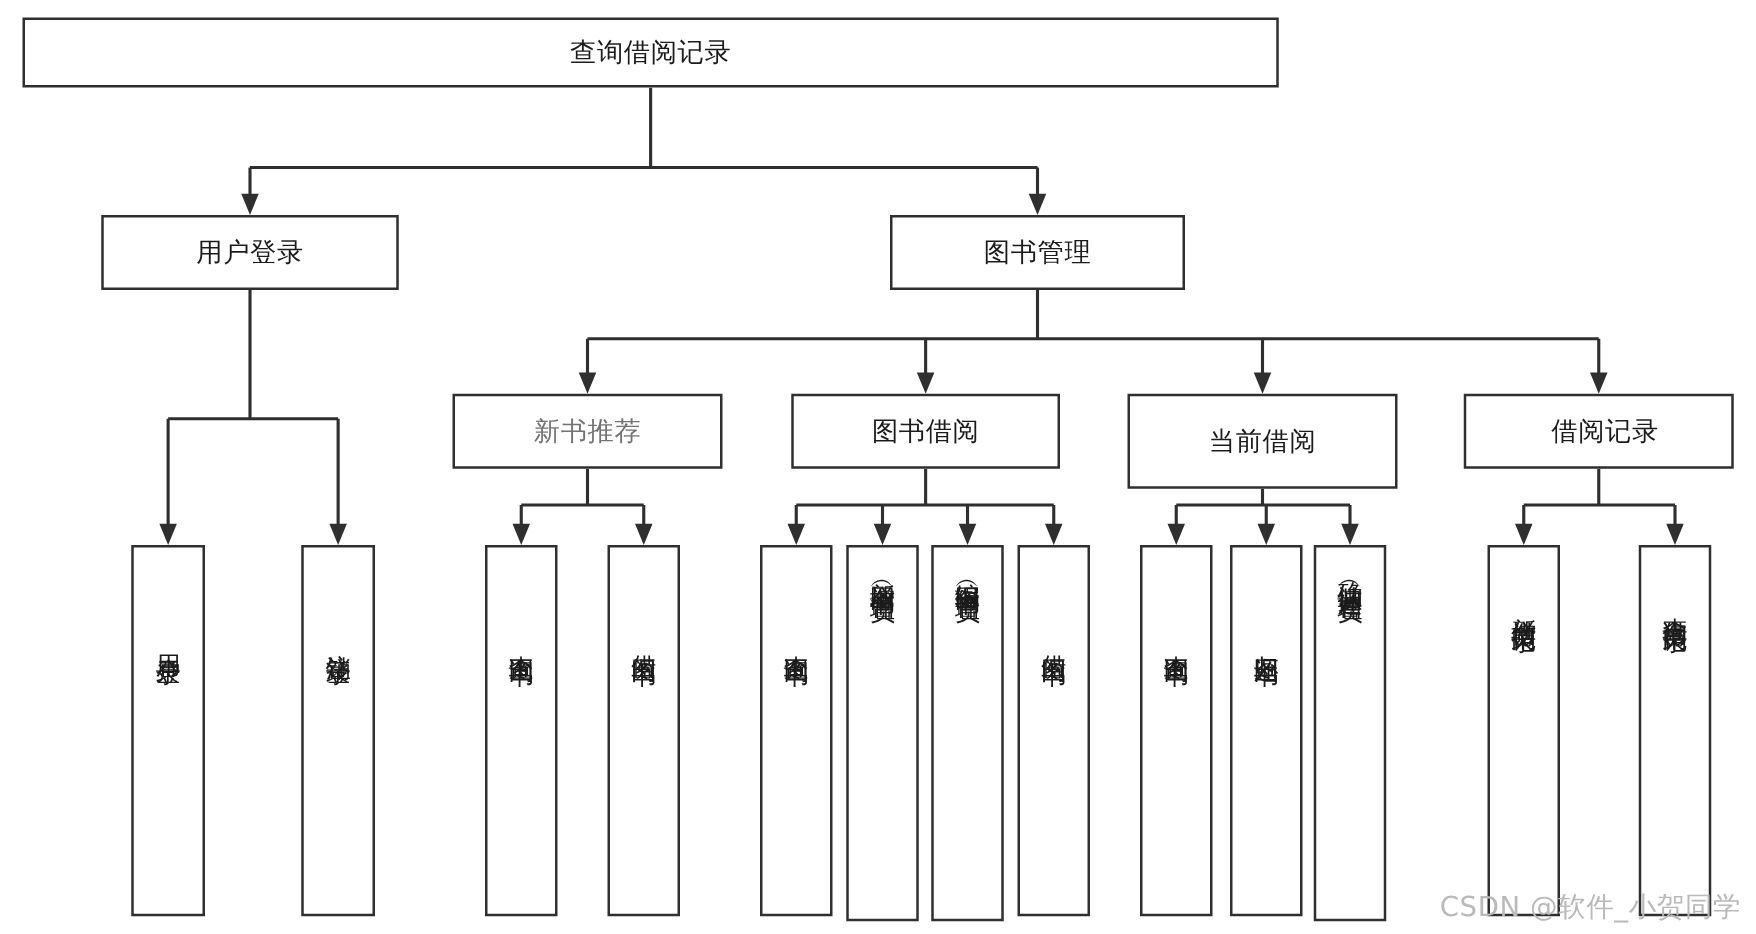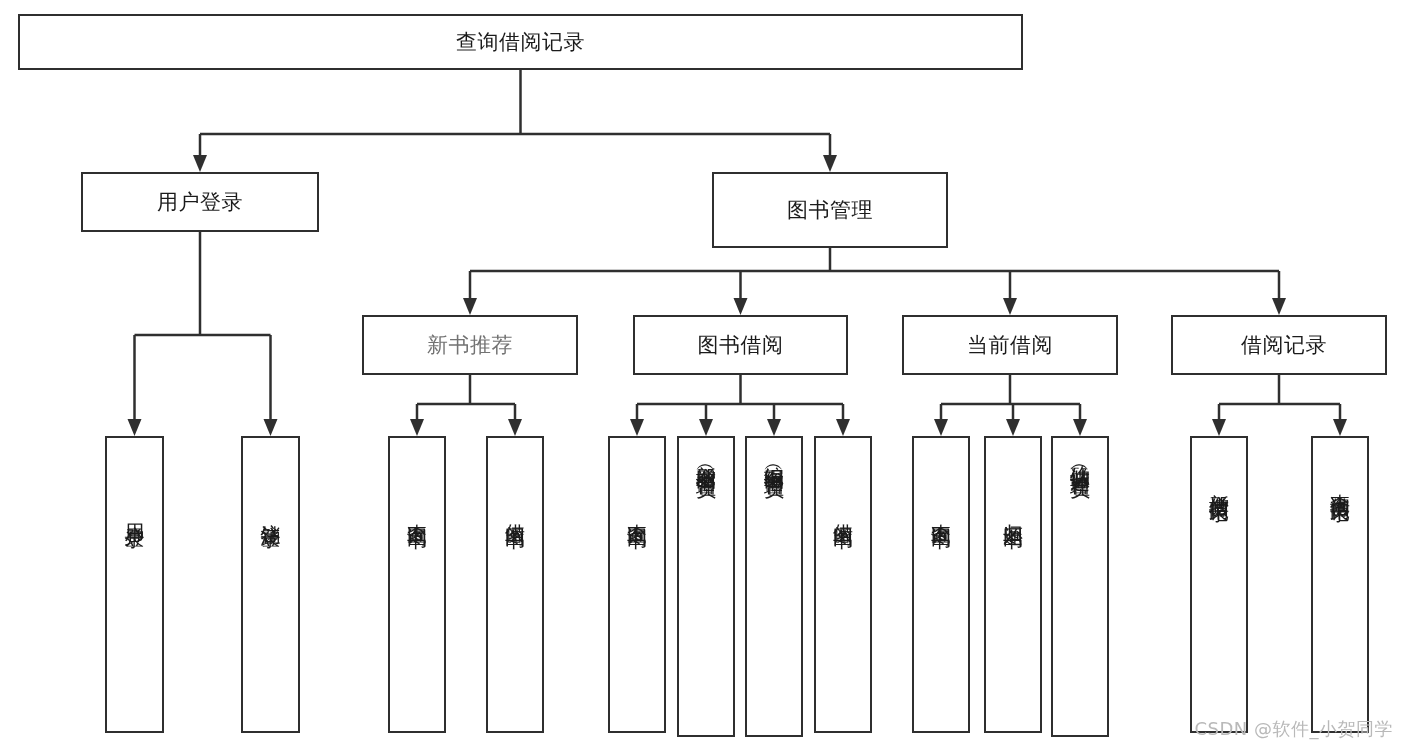--- a/index.html
+++ b/index.html
@@ -65,21 +65,21 @@
     left: 0;
     top: 0;
     width: 1405px;
     height: 747px;
     pointer-events: none;
   }
   .watermark {
     position: absolute;
     right: 12px;
     bottom: 6px;
-    font-size: 18px;
+    font-size: 22px;
     color: #b9b9b9;
     letter-spacing: 0.5px;
     user-select: none;
     white-space: nowrap;
   }
 </style>
 </head>
 <body>
 
 <div id="diagram-root">
@@ -137,30 +137,30 @@
       <line x1="1340" y1="404" x2="1340" y2="420" stroke="#2f2f2f" stroke-width="2.5"></line>
       <polygon points="1333,419 1347,419 1340,436" fill="#2f2f2f"></polygon>
     </svg>
   <div id="node-layer">
       <div class="node-box" style="left: 18px; top: 14px; width: 1005px; height: 56px; border-color: rgb(47, 47, 47); background: rgb(255, 255, 255);">
         <span class="node-label" style="color: rgb(27, 27, 27);">查询借阅记录</span>
       </div>
       <div class="node-box" style="left: 81px; top: 172px; width: 238px; height: 60px; border-color: rgb(47, 47, 47); background: rgb(255, 255, 255);">
         <span class="node-label" style="color: rgb(27, 27, 27);">用户登录</span>
       </div>
-      <div class="node-box" style="left: 712px; top: 172px; width: 236px; height: 76px; border-color: rgb(47, 47, 47); background: rgb(255, 255, 255);">
+      <div class="node-box" style="left: 712px; top: 172px; width: 236px; height: 60px; border-color: rgb(47, 47, 47); background: rgb(255, 255, 255);">
         <span class="node-label" style="color: rgb(27, 27, 27);">图书管理</span>
       </div>
       <div class="node-box" style="left: 362px; top: 315px; width: 216px; height: 60px; border-color: rgb(47, 47, 47); background: rgb(255, 255, 255);">
         <span class="node-label" style="color: #737373;">新书推荐</span>
       </div>
       <div class="node-box" style="left: 633px; top: 315px; width: 215px; height: 60px; border-color: rgb(47, 47, 47); background: rgb(255, 255, 255); justify-content: center;">
         <span class="node-label" style="color: rgb(27, 27, 27);">图书借阅</span>
       </div>
-      <div class="node-box" style="left: 902px; top: 315px; width: 216px; height: 60px; border-color: rgb(47, 47, 47); background: rgb(255, 255, 255);">
+      <div class="node-box" style="left: 902px; top: 315px; width: 216px; height: 76px; border-color: rgb(47, 47, 47); background: rgb(255, 255, 255);">
         <span class="node-label" style="color: rgb(27, 27, 27);">当前借阅</span>
       </div>
       <div class="node-box" style="left: 1171px; top: 315px; width: 216px; height: 60px; border-color: rgb(47, 47, 47); background: rgb(255, 255, 255); padding-left: 10px;">
         <span class="node-label" style="color: rgb(27, 27, 27);">借阅记录</span>
       </div>
       <div class="node-box vertical mid" style="left: 105px; top: 436px; width: 59px; height: 297px; border-color: rgb(47, 47, 47); background: rgb(255, 255, 255);">
         <span class="node-label" style="color: rgb(27, 27, 27);">用户登录</span>
       </div>
       <div class="node-box vertical mid" style="left: 241px; top: 436px; width: 59px; height: 297px; border-color: rgb(47, 47, 47); background: rgb(255, 255, 255);">
         <span class="node-label" style="color: rgb(27, 27, 27);">注销登录</span>

